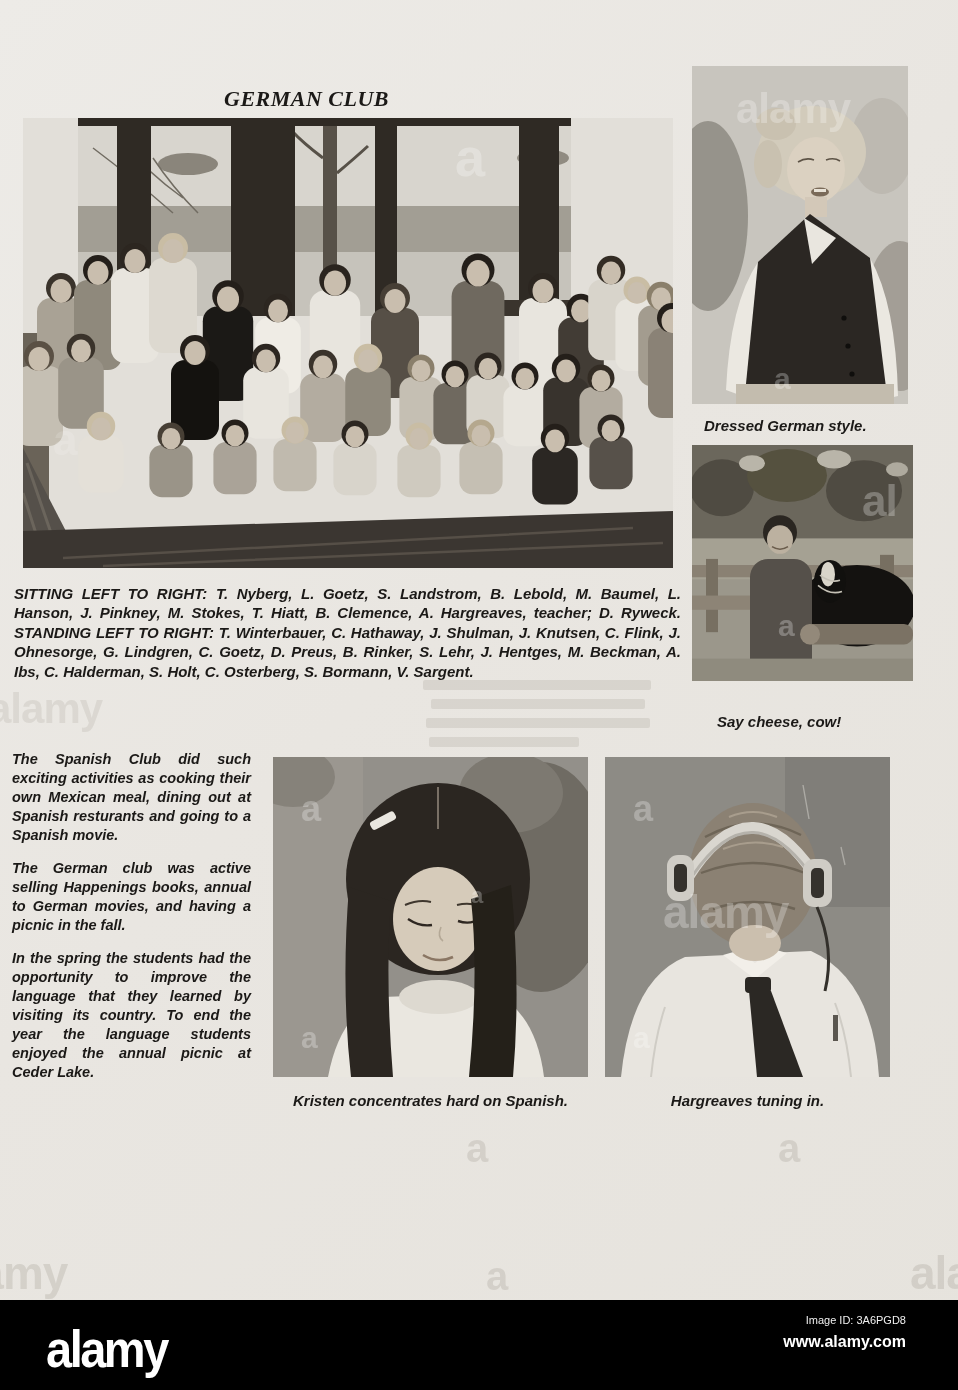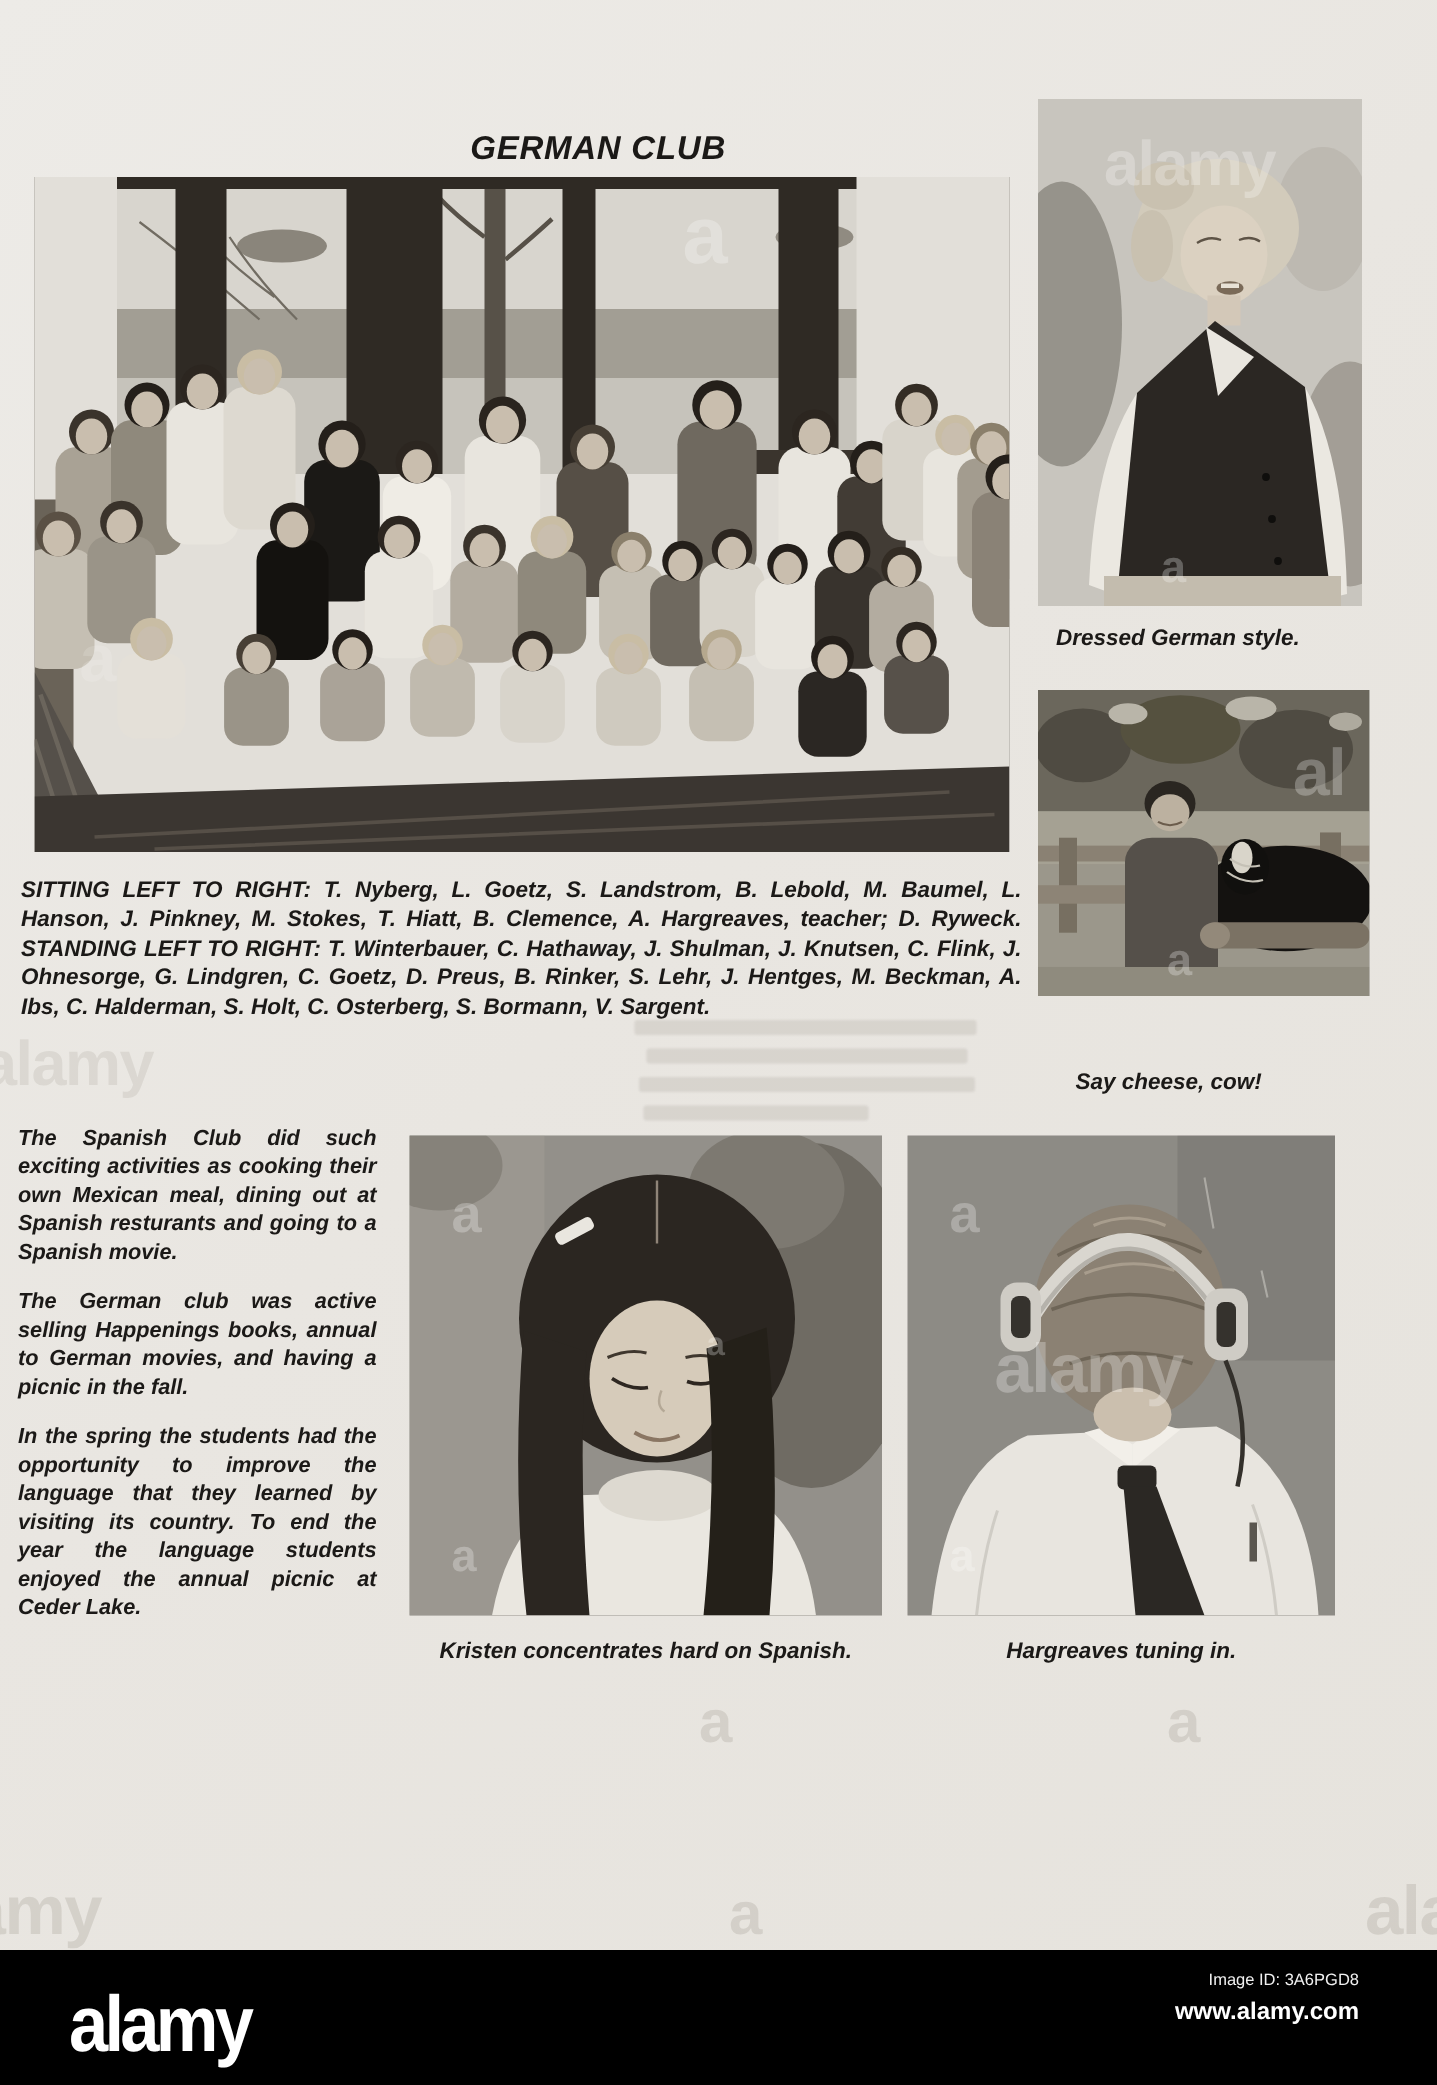--- a/index.html
+++ b/index.html
@@ -2,38 +2,38 @@
 <html><head>
 <meta charset="utf-8">
 <style>
   html,body{margin:0;padding:0;}
   body{width:958px;height:1390px;position:relative;overflow:hidden;
        background:#b0ada8;font-family:"Liberation Sans",sans-serif;}
   .page{position:absolute;left:0;top:0;width:958px;height:1390px;
         background:linear-gradient(135deg,#edebe7 0%,#e9e6e1 45%,#e6e3dd 100%);}
   
   .yb-text{color:#1b1917;font-weight:700;font-style:italic;}
-  .title{position:absolute;left:244px;top:86px;width:240px;text-align:right;
-         font-size:22px;letter-spacing:.5px;margin:0;}
+  .title{position:absolute;left:224px;top:86px;width:240px;text-align:left;
+         font-size:22px;letter-spacing:.5px;margin:0;font-family:Liberation Serif, serif;}
   .group-caption{position:absolute;left:14px;top:584px;width:667px;margin:0;
          font-size:15px;line-height:19.4px;text-align:justify;}
   .side-cap1{position:absolute;left:704px;top:417px;margin:0;font-size:15px;}
   .side-cap2{position:absolute;left:717px;top:713px;margin:0;font-size:15px;}
   .article{position:absolute;left:12px;top:750px;width:239px;}
   .article p{margin:0 0 14px 0;font-size:14.5px;line-height:19px;text-align:justify;}
   .bottom-cap{position:absolute;top:1092px;margin:0;font-size:15px;text-align:center;}
   .cap-kristen{left:273px;width:315px;}
   .cap-hargreaves{left:605px;width:285px;}
   .page-number{position:absolute;left:273px;top:1312px;width:315px;text-align:center;
          font-family:"Liberation Serif",serif;font-size:16px;color:#2a2825;}
   
   .photo{position:absolute;overflow:hidden;background:#9a968f;}
   .ph-group{left:23px;top:118px;width:650px;height:450px;}
   .ph-girl{left:692px;top:66px;width:216px;height:338px;}
-  .ph-cow{left:692px;top:460px;width:221px;height:204px;}
+  .ph-cow{left:692px;top:445px;width:221px;height:236px;}
   .ph-kristen{left:273px;top:757px;width:315px;height:320px;}
   .ph-hargreaves{left:605px;top:757px;width:285px;height:320px;}
   .photo svg{display:block;width:100%;height:100%;}
   
   .wm{position:absolute;font-weight:700;color:#ffffff;opacity:.27;
       letter-spacing:-1px;line-height:1;pointer-events:none;}
   .wm-paper{color:#8f897d;opacity:.22;}
   
   .wm-g1{left:432px;top:12px;font-size:54px;}
   .wm-g2{left:30px;top:300px;font-size:44px;opacity:.14;}

